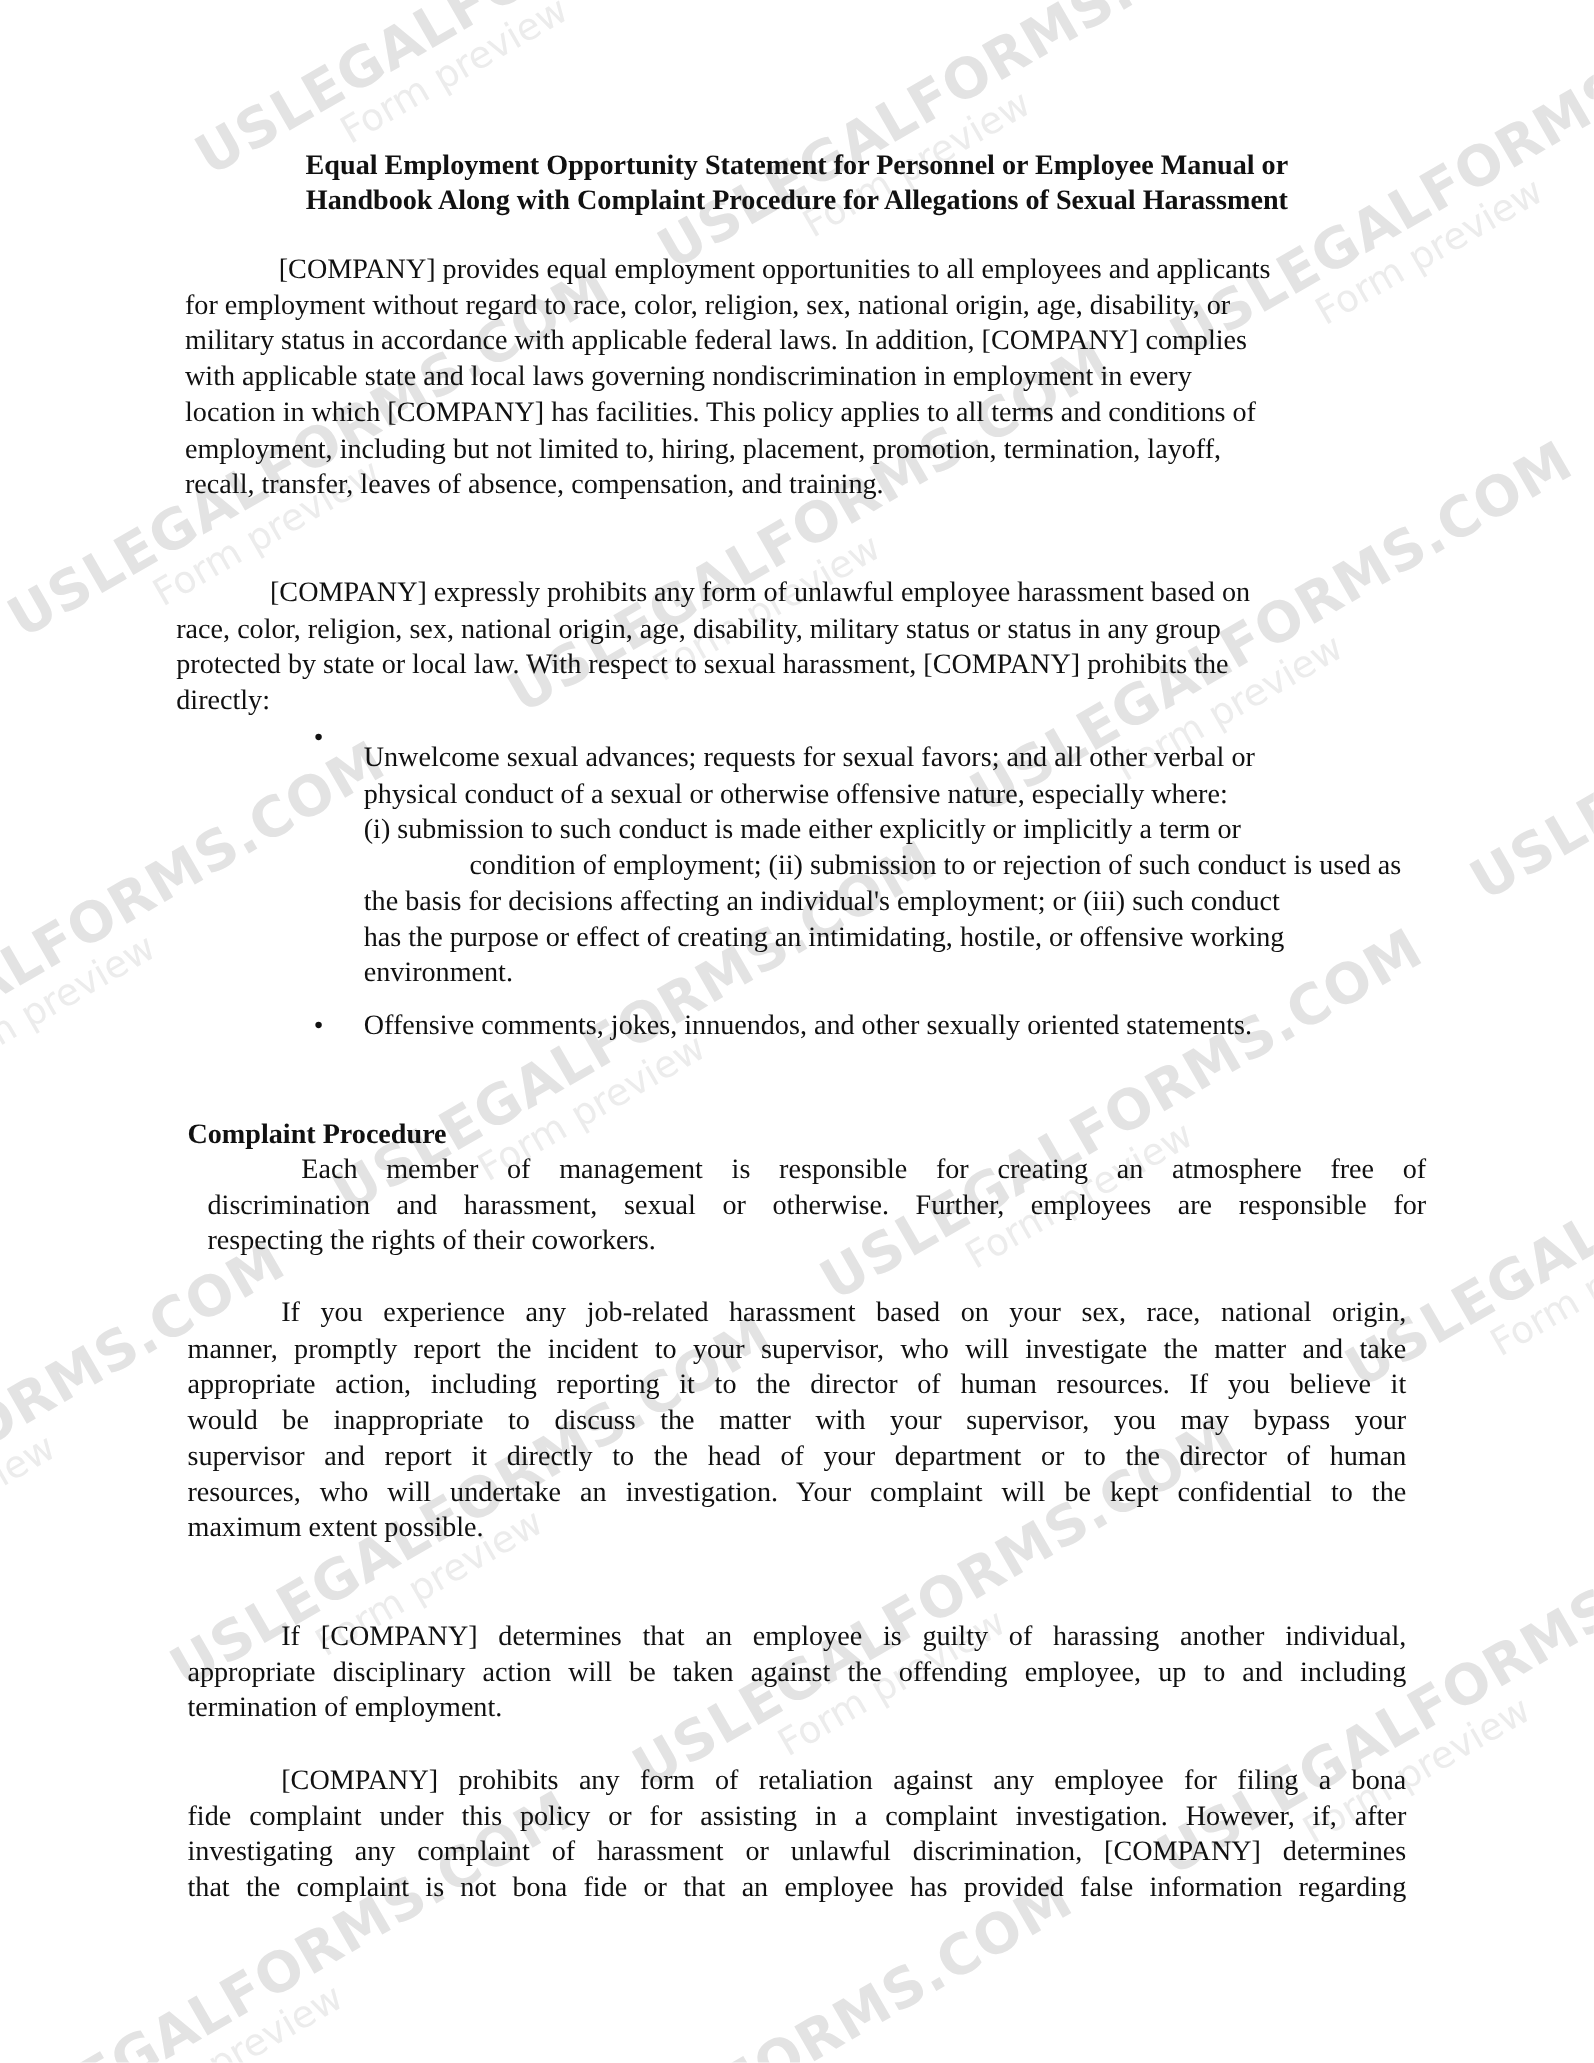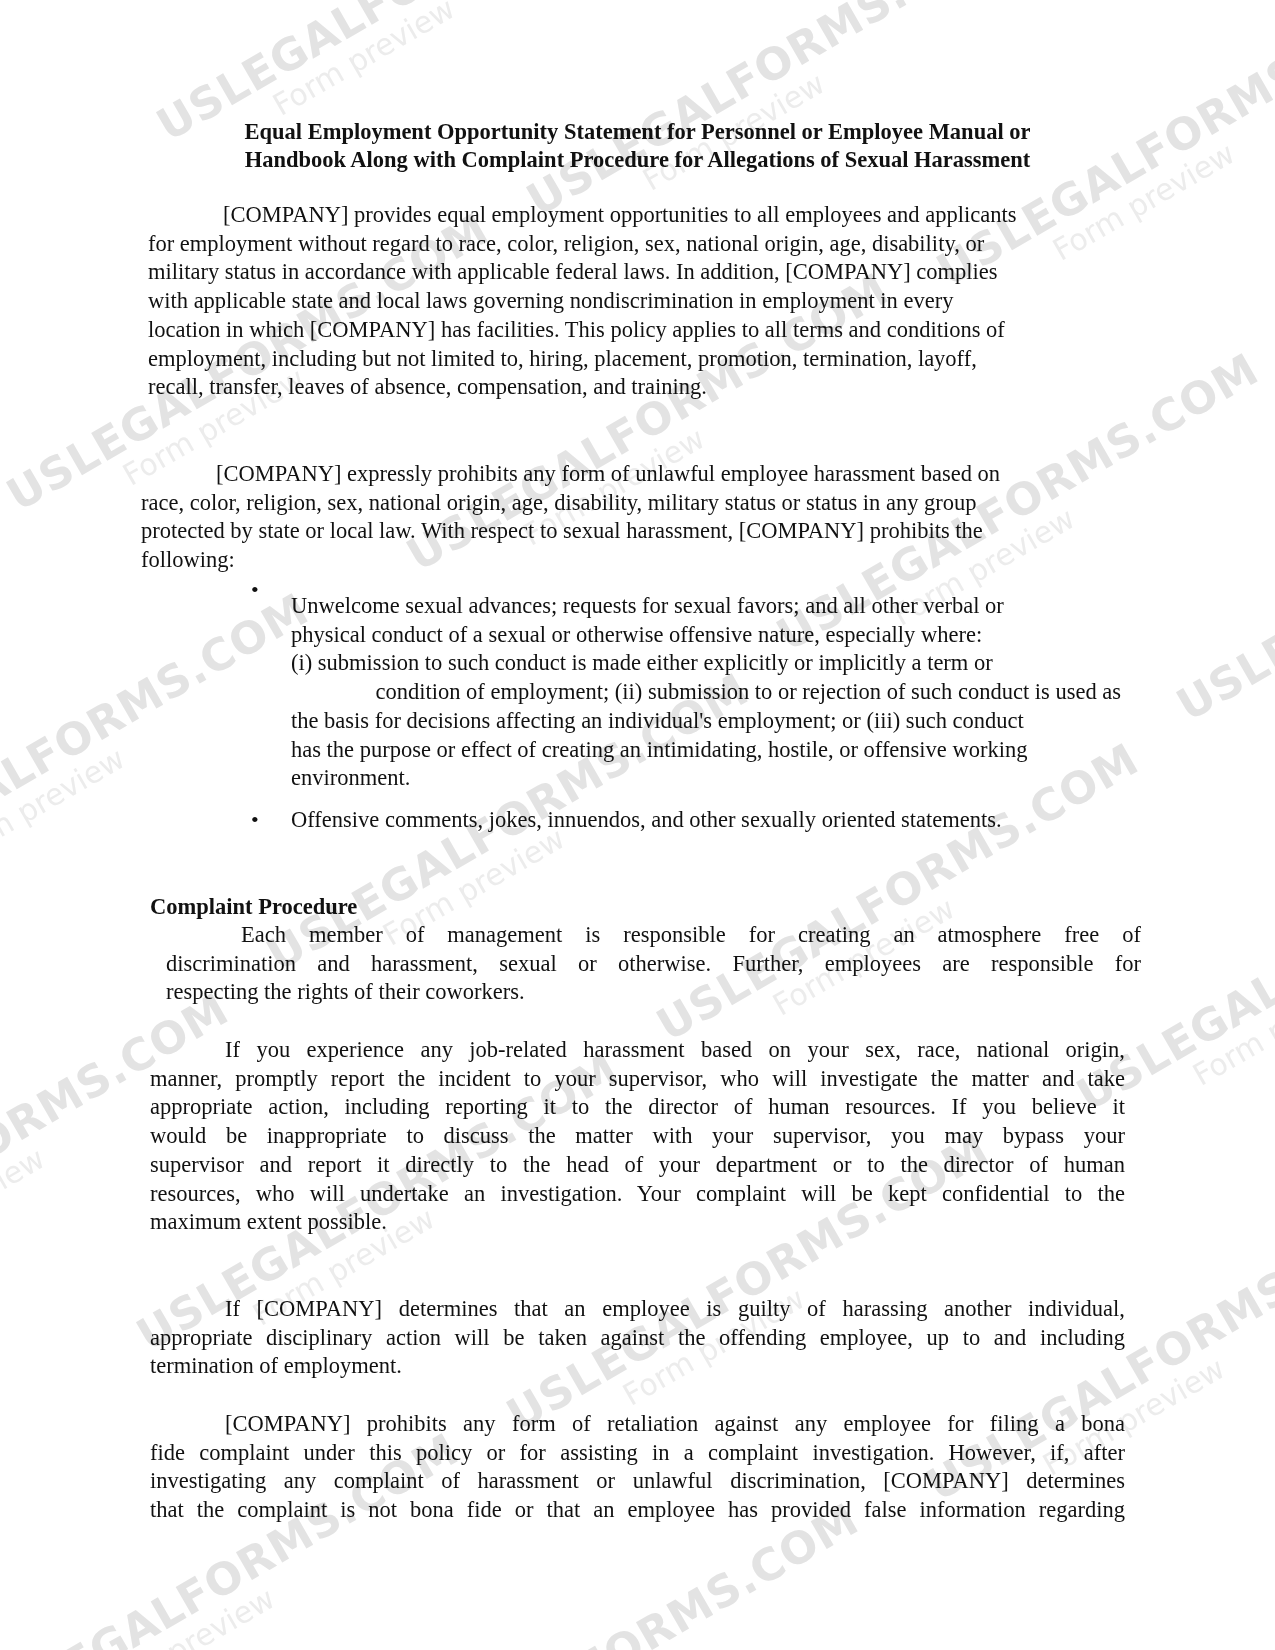--- a/index.html
+++ b/index.html
@@ -191,21 +191,21 @@
       <span class="line">with applicable state and local laws governing nondiscrimination in employment in every</span>
       <span class="line">location in which [COMPANY] has facilities. This policy applies to all terms and conditions of</span>
       <span class="line">employment, including but not limited to, hiring, placement, promotion, termination, layoff,</span>
       <span class="line">recall, transfer, leaves of absence, compensation, and training.</span>
     </p>
 
     <p class="block" style="left:141px; top:419px; width:940px;margin-top:41px;">
       <span class="line indent">[COMPANY] expressly prohibits any form of unlawful employee harassment based on</span>
       <span class="line">race, color, religion, sex, national origin, age, disability, military status or status in any group</span>
       <span class="line">protected by state or local law. With respect to sexual harassment, [COMPANY] prohibits the</span>
-      <span class="line">following:</span>
+      <span class="line">directly:</span>
     </p>
 
     <div class="bullet-item" style="left:291px; top:576px; width:830px;">
       <span class="bullet-dot">•</span>
       <span class="line" style="display:block; white-space:nowrap;margin-top:16px;">Unwelcome sexual advances; requests for sexual favors; and all other verbal or</span>
       <span class="line" style="display:block; white-space:nowrap;">physical conduct of a sexual or otherwise offensive nature, especially where:</span>
       <span class="line" style="display:block; white-space:nowrap;">(i) submission to such conduct is made either explicitly or implicitly a term or</span>
       <span class="line" style="display:block; white-space:nowrap;text-align:right;">condition of employment; (ii) submission to or rejection of such conduct is used as</span>
       <span class="line" style="display:block; white-space:nowrap;">the basis for decisions affecting an individual's employment; or (iii) such conduct</span>
       <span class="line" style="display:block; white-space:nowrap;">has the purpose or effect of creating an intimidating, hostile, or offensive working</span>

